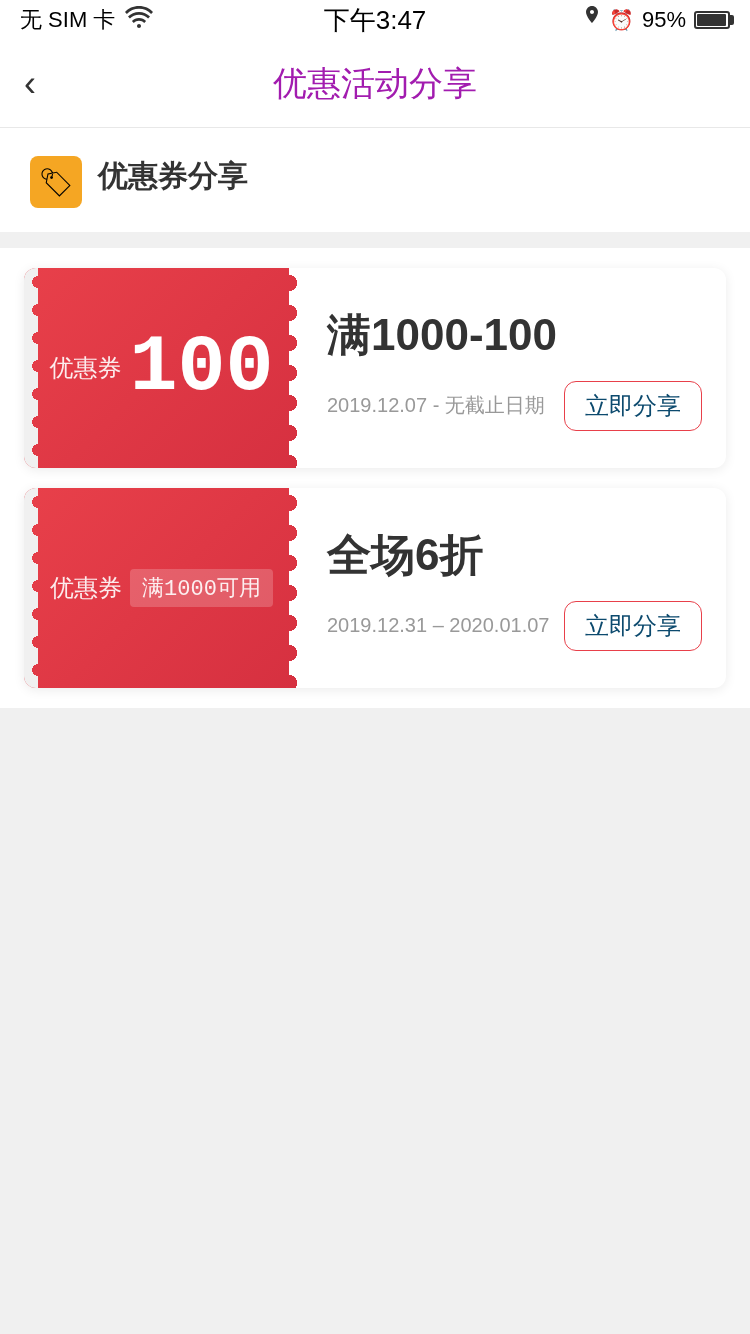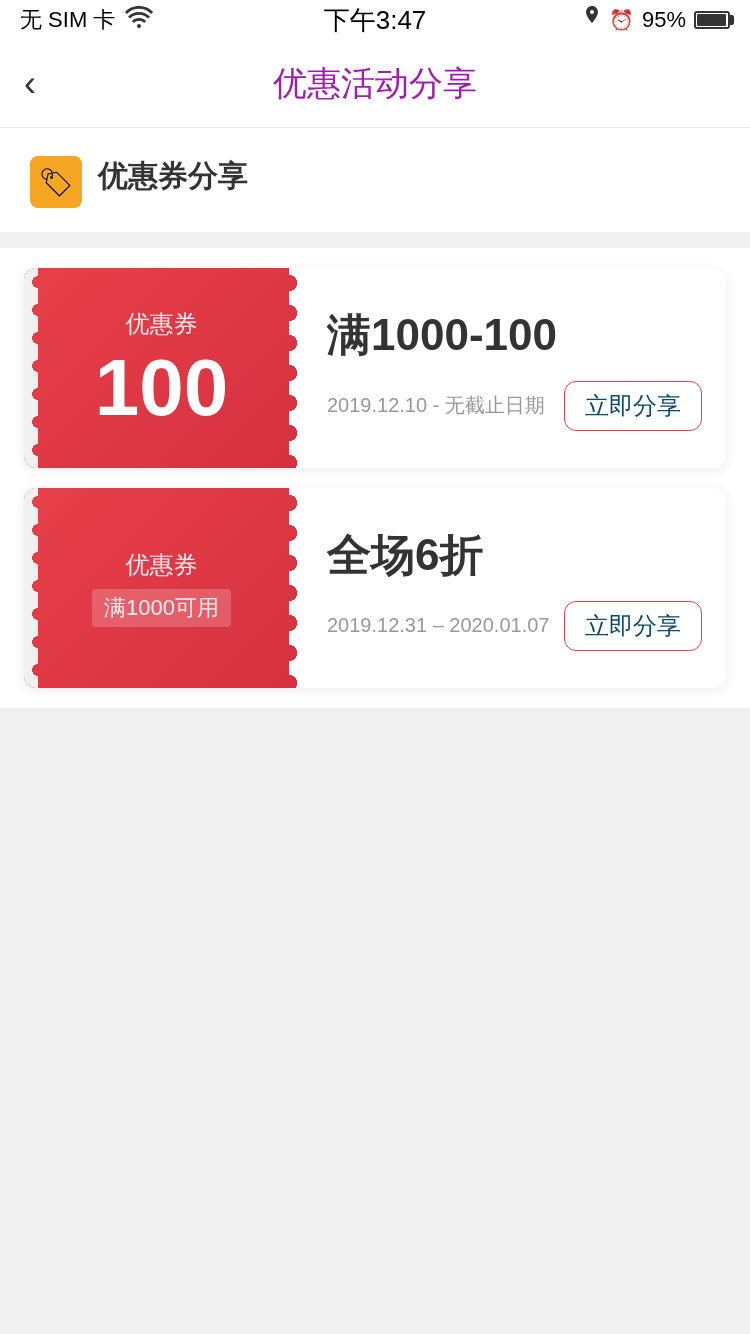--- a/index.html
+++ b/index.html
@@ -153,27 +153,28 @@
       box-shadow: 0 2px 12px rgba(0,0,0,0.08);
       overflow: hidden;
       position: relative;
     }
 
     
     .coupon-left {
       width: 275px;
       background: linear-gradient(135deg, #e8404a 0%, #d63040 100%);
       display: flex;
-      flex-direction: column;
+      flex-direction: row;
       align-items: center;
       justify-content: center;
       gap: 8px;
       padding: 16px;
       position: relative;
       flex-shrink: 0;
+      font-family: Liberation Mono, monospace;
     }
 
     
     .coupon-left::after {
       content: '';
       position: absolute;
       right: -10px;
       top: 0;
       bottom: 0;
       width: 20px;
@@ -304,21 +305,21 @@
 
     <div class="coupon-card">
       <div class="coupon-left">
         <div class="coupon-left-edge"></div>
         <span class="coupon-label">优惠券</span>
         <span class="coupon-amount">100</span>
       </div>
       <div class="coupon-right">
         <span class="coupon-name">满1000-100</span>
         <div class="coupon-meta">
-          <span class="coupon-dates">2019.12.10 - 无截止日期</span>
+          <span class="coupon-dates">2019.12.07 - 无截止日期</span>
           <button class="share-btn">立即分享</button>
         </div>
       </div>
     </div>
 
     <div class="coupon-card">
       <div class="coupon-left">
         <div class="coupon-left-edge"></div>
         <span class="coupon-label">优惠券</span>
         <span class="coupon-condition">满1000可用</span>

